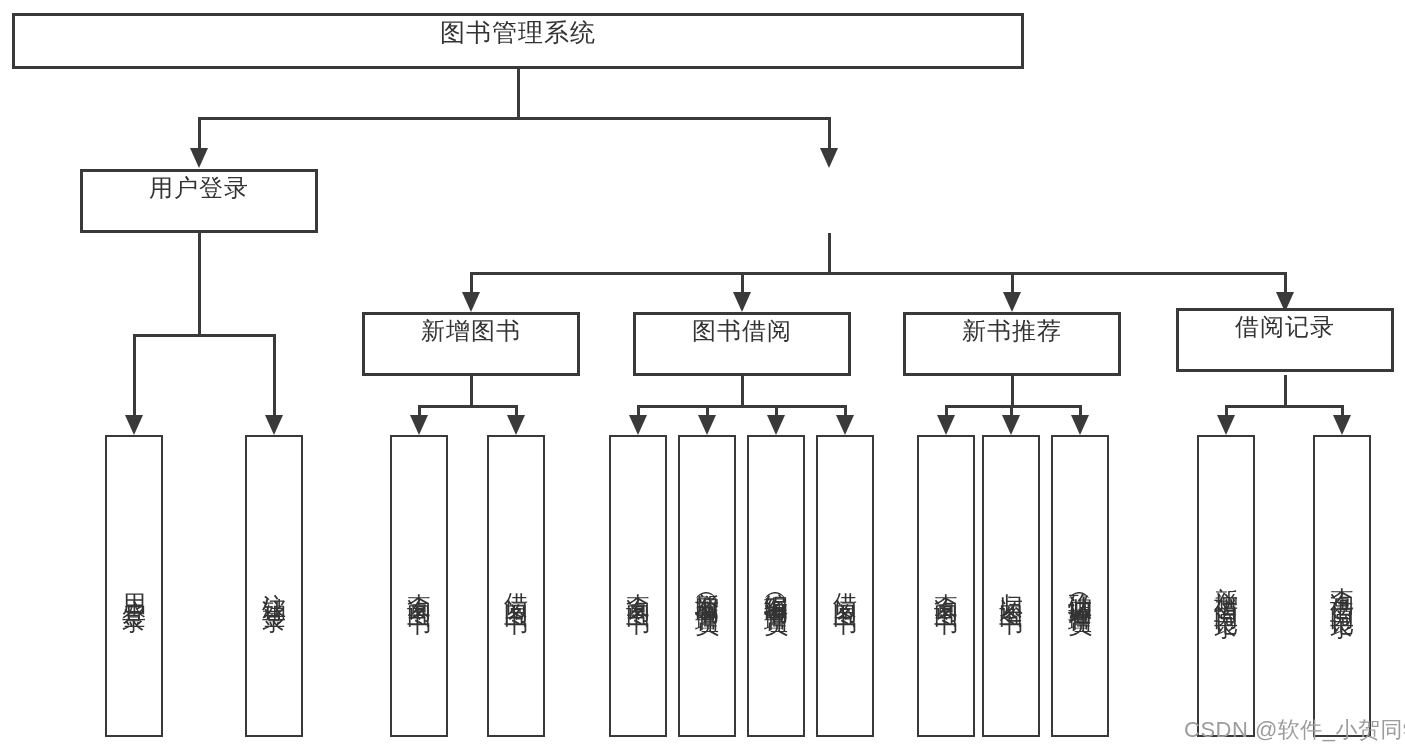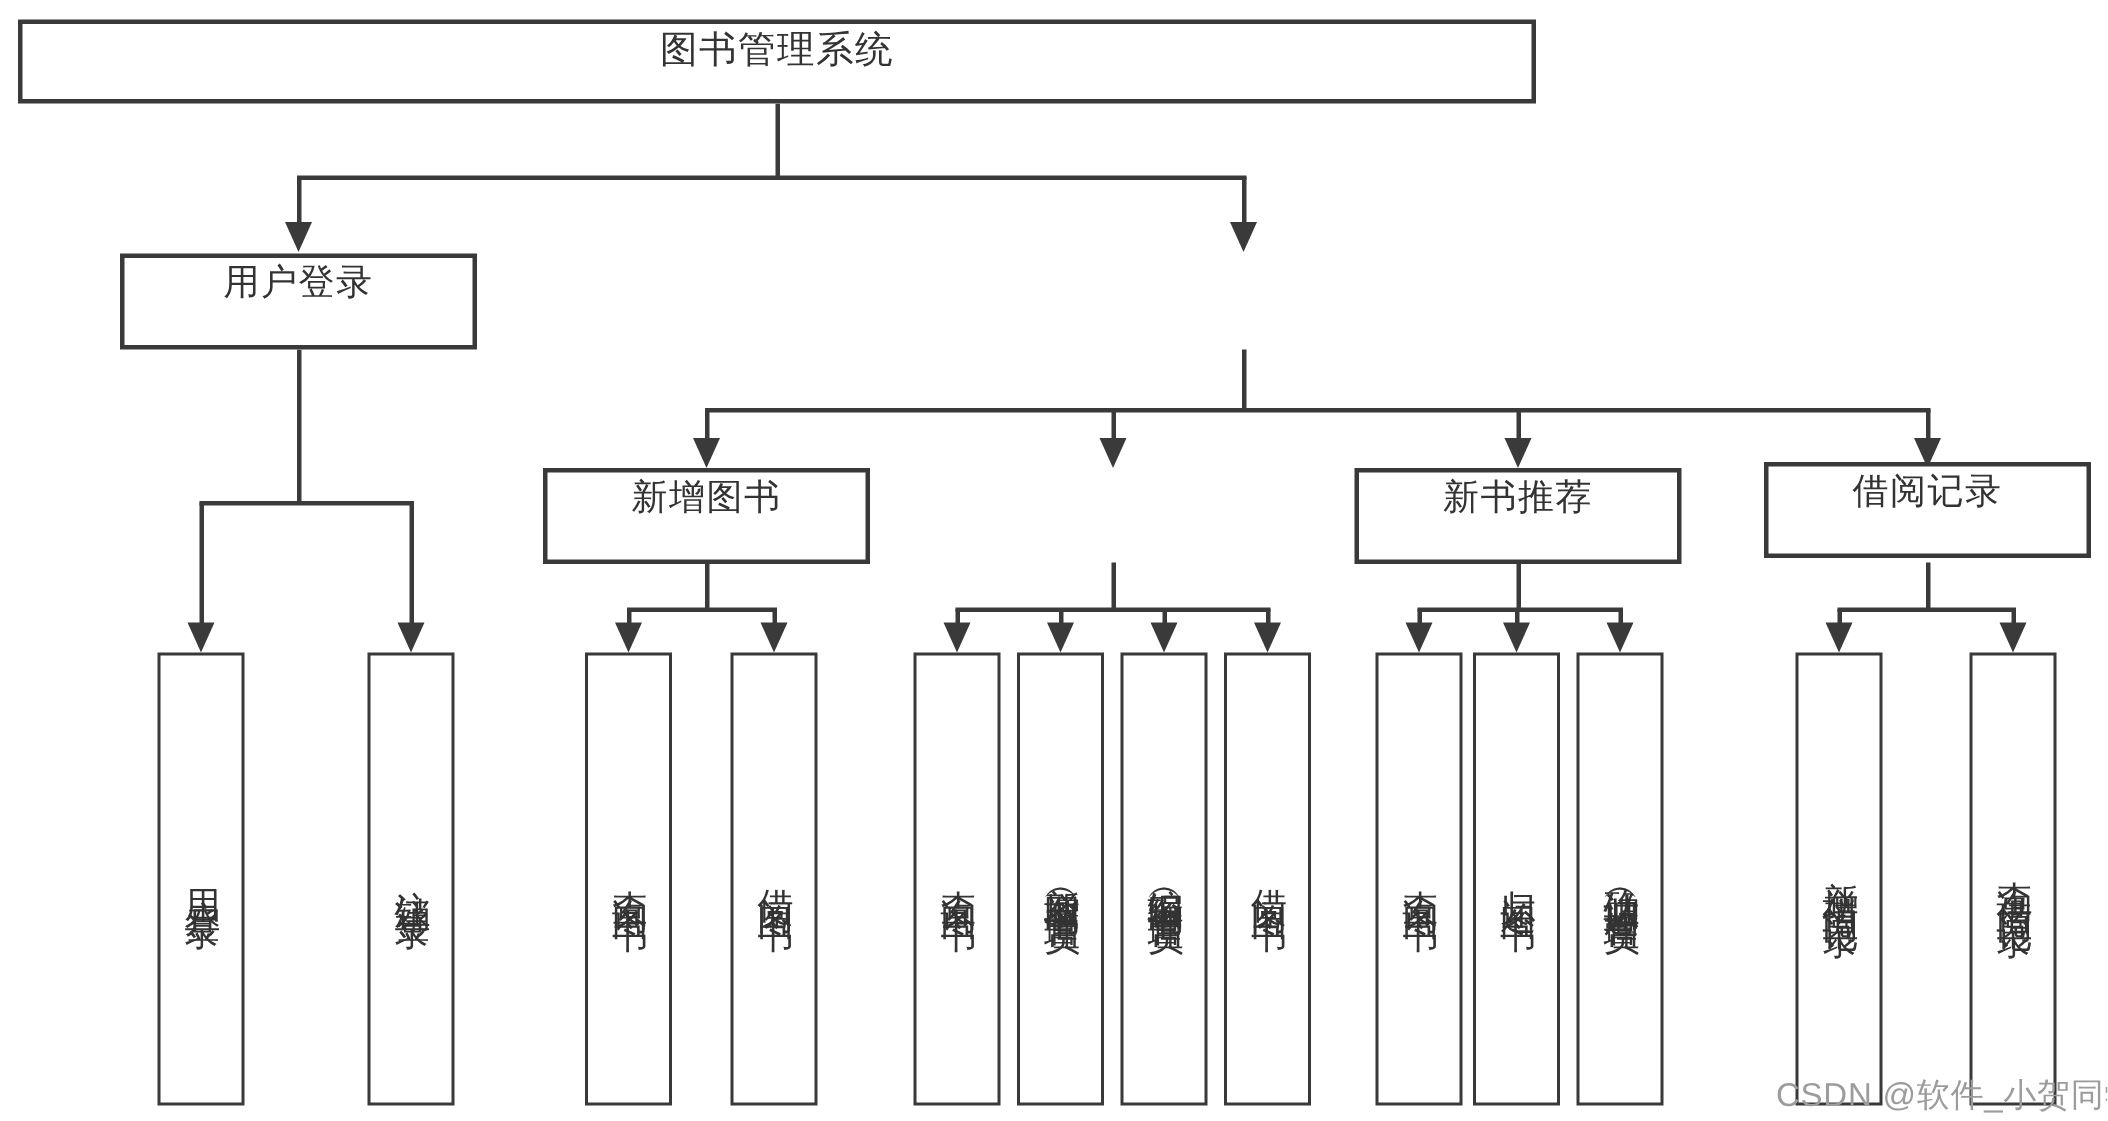--- a/index.html
+++ b/index.html
@@ -136,20 +136,23 @@
     <span>图书管理系统</span>
   </div>
 
   <div class="box" style="left:80px;top:169px;width:238px;height:64px">
     <span>用户登录</span>
   </div>
 
   <div class="box" style="left:362px;top:312px;width:218px;height:64px">
     <span>新增图书</span>
   </div>
+  <div class="box" style="left:633px;top:312px;width:218px;height:64px">
+    <span>图书借阅</span>
+  </div>
   <div class="box" style="left:903px;top:312px;width:218px;height:64px">
     <span>新书推荐</span>
   </div>
   <div class="box" style="left:1176px;top:308px;width:218px;height:64px">
     <span>借阅记录</span>
   </div>
 
   <div class="leaf" style="left:105px">
     <span>用户登录</span>
   </div>

